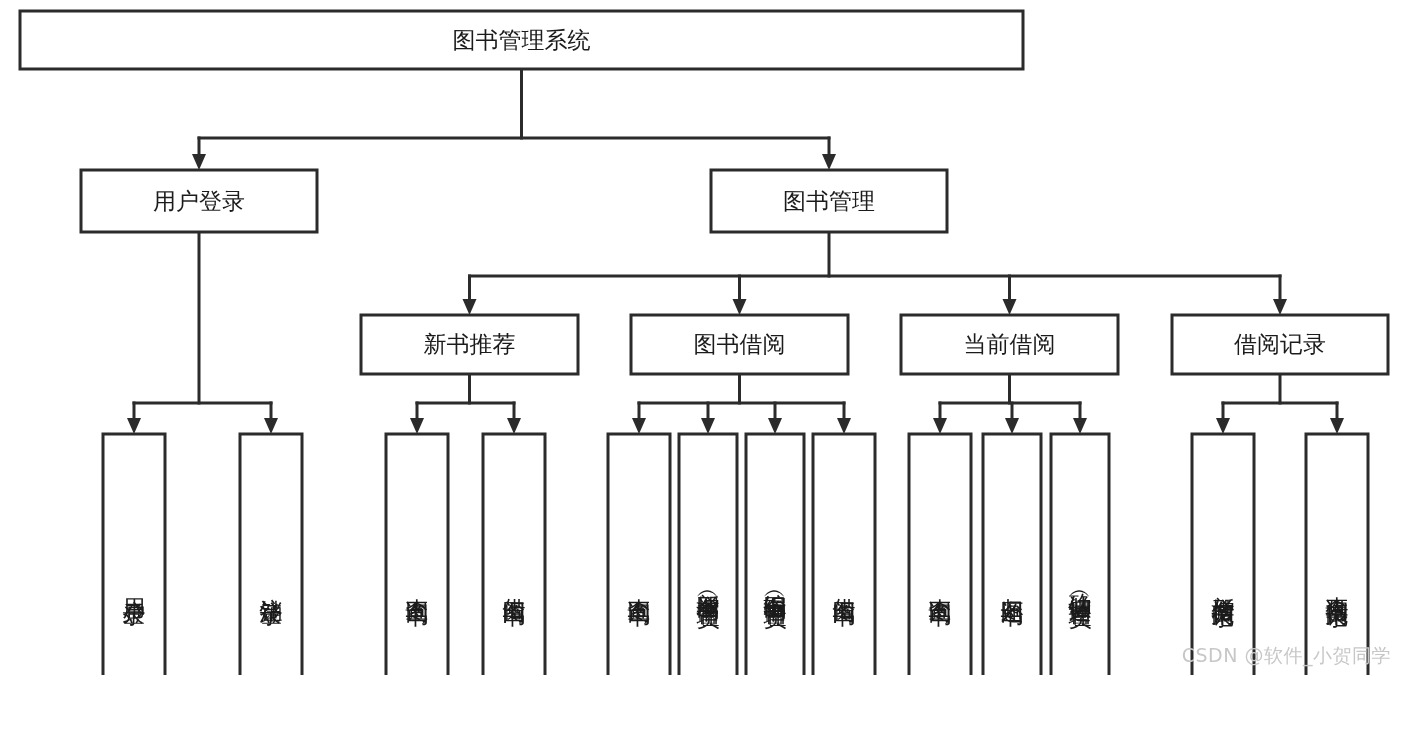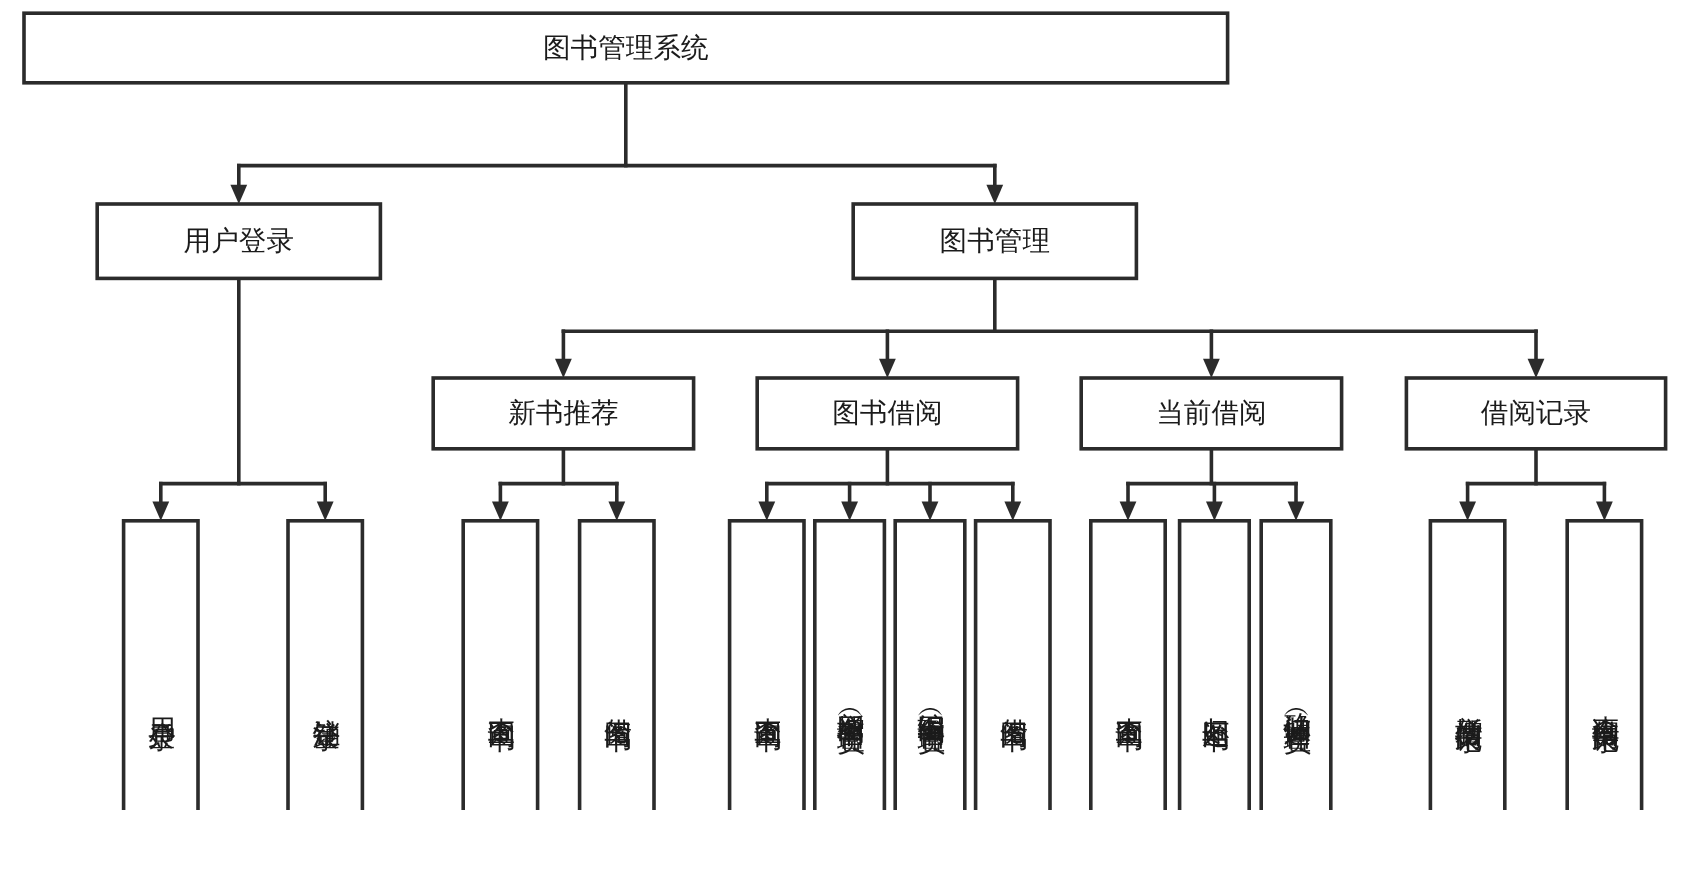--- a/index.html
+++ b/index.html
@@ -180,13 +180,14 @@
       <div class="leaf-label" style="left: 679px; top: 434px; width: 58px; height: 300px;">新增图书（管理员）</div>
       <div class="leaf-label" style="left: 746px; top: 434px; width: 58px; height: 300px;">编辑图书（管理员）</div>
       <div class="leaf-label" style="left: 813px; top: 434px; width: 62px; height: 300px;">借阅图书</div>
       <div class="leaf-label" style="left: 909px; top: 434px; width: 62px; height: 300px;">查询图书</div>
       <div class="leaf-label" style="left: 983px; top: 434px; width: 58px; height: 300px;">归还图书</div>
       <div class="leaf-label" style="left: 1051px; top: 434px; width: 58px; height: 300px;">确认归还（管理员）</div>
       <div class="leaf-label" style="left: 1192px; top: 434px; width: 62px; height: 300px;">新增借阅记录</div>
       <div class="leaf-label" style="left: 1306px; top: 434px; width: 62px; height: 300px;">查询借阅记录</div>
     </div>
 
+  <div class="watermark">CSDN @软件_小贺同学</div>
 </div>
 
 </body></html>

